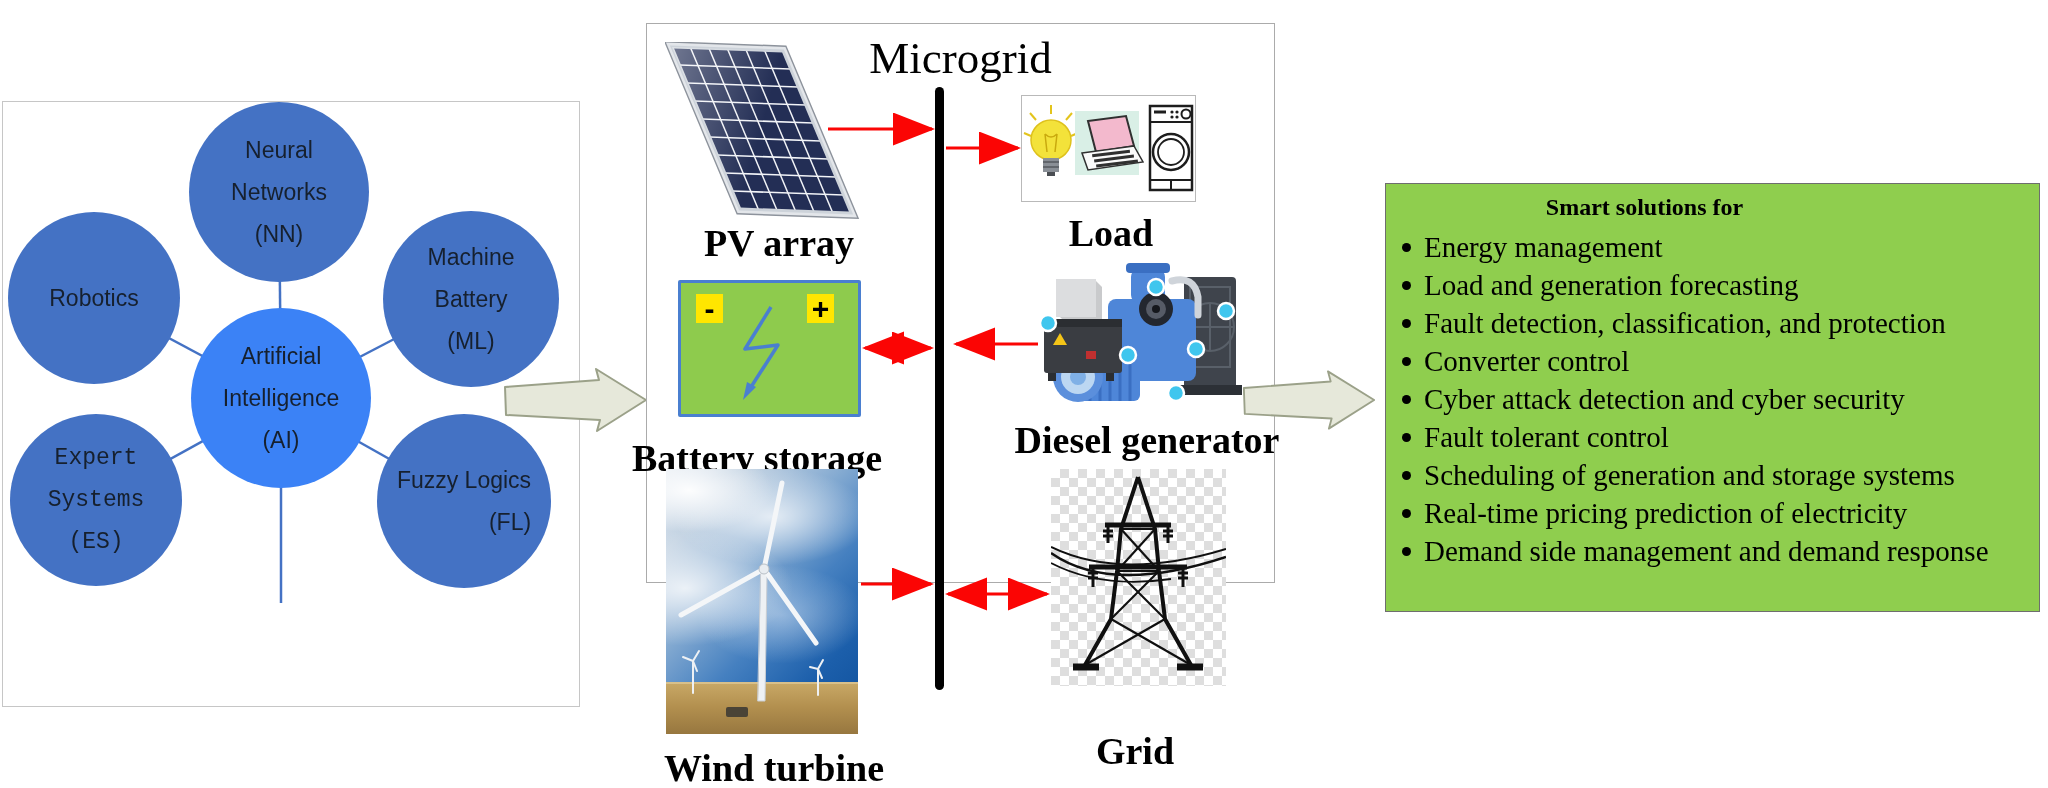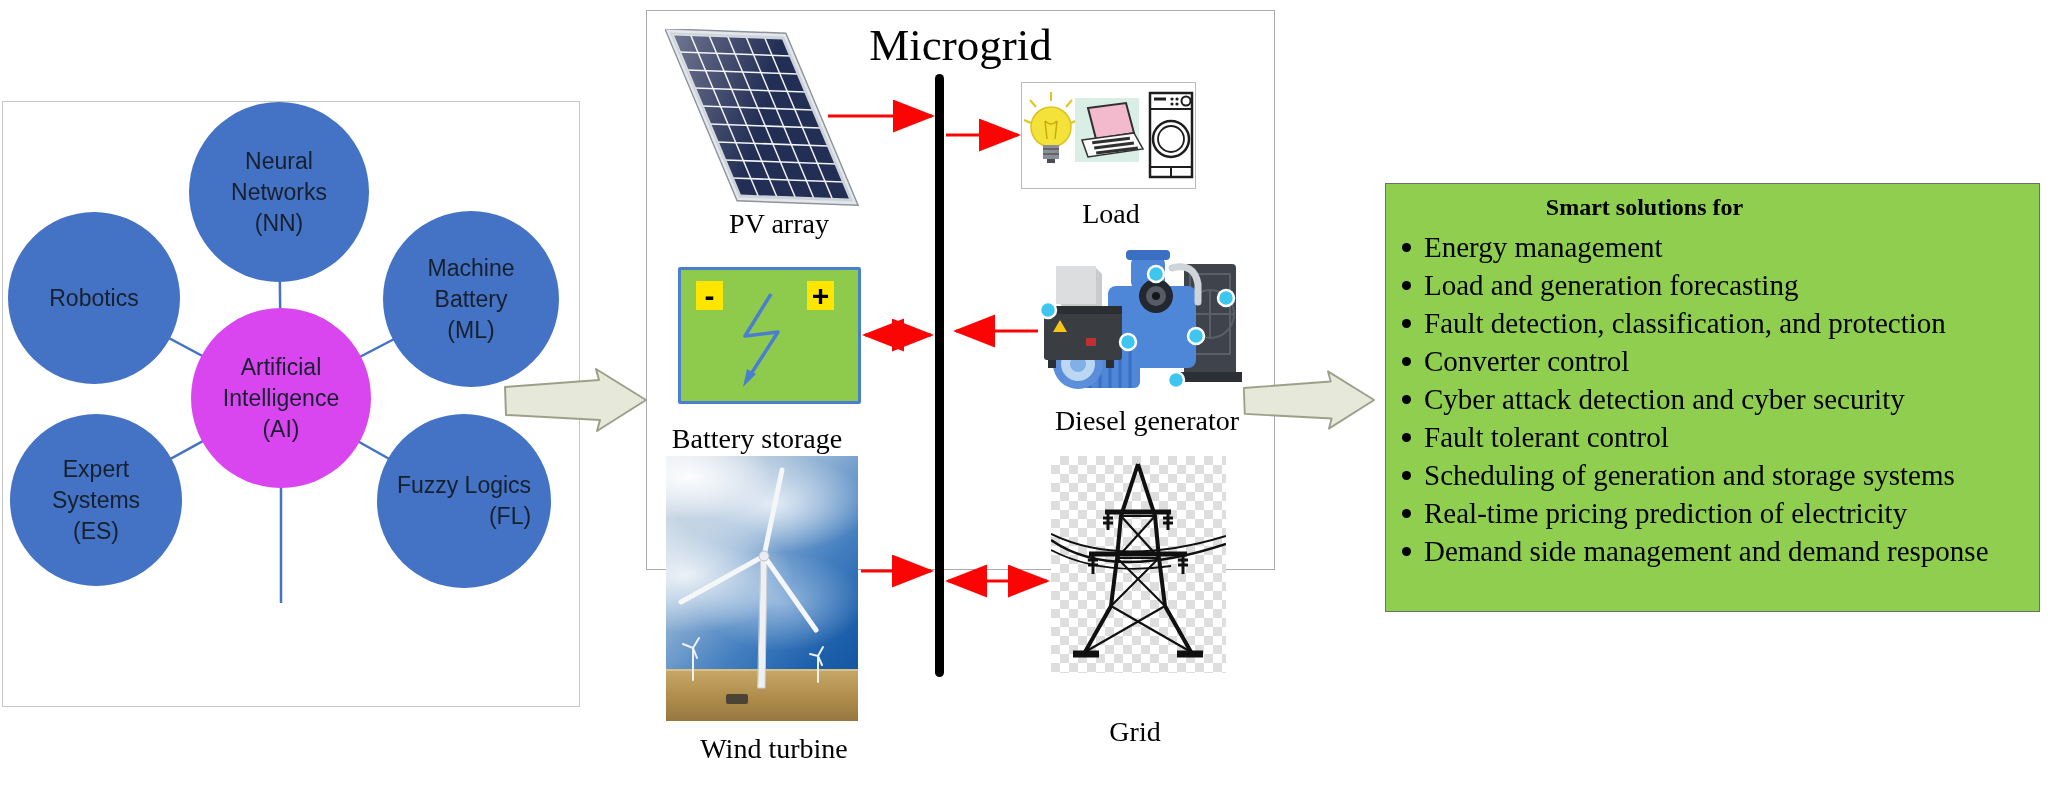--- a/index.html
+++ b/index.html
@@ -10,40 +10,40 @@
   }
 
   
   .ai-panel {
     position:absolute; left:2px; top:101px; width:578px; height:606px;
     background:#ffffff; border:1px solid #c6c6c6;
   }
   .ai-panel svg.connectors { position:absolute; left:0; top:0; }
   .circle {
     position:absolute; border-radius:50%; display:flex; align-items:center; justify-content:center;
-    text-align:center; font-family:"Liberation Sans", sans-serif; font-size:23px; line-height:31px;
+    text-align:center; font-family:"Liberation Sans", sans-serif; font-size:23px; line-height:42px;
     color:#16202e; white-space:pre-line;
   }
   .circle.blue { background:#4472c4; }
-  .circle.green { background:#d946ef; }
+  .circle.green { background:#3b82f6; }
 
   
   .block-arrow { position:absolute; }
 
   
   .mg-panel {
-    position:absolute; left:646px; top:10px; width:629px; height:560px;
+    position:absolute; left:646px; top:23px; width:629px; height:560px;
     background:#ffffff; border:1px solid #ababab;
   }
   .mg-title {
     position:absolute; left:0; top:8px; width:100%; text-align:center;
     font-size:45px; color:#000;
   }
   .mg-overlay { position:absolute; left:0; top:0; }
-  .mg-label { position:absolute; transform:translateX(-50%); font-size:28px; color:#000; white-space:nowrap; }
+  .mg-label { position:absolute; transform:translateX(-50%); font-size:38px; color:#000; white-space:nowrap;font-weight:bold; }
 
   .pv-wrap { position:absolute; left:18px; top:18px; width:210px; height:190px; }
 
   .load-box {
     position:absolute; left:374px; top:71px; width:175px; height:107px;
     background:#ffffff; border:1px solid #b9b9b9;
   }
 
   .battery-box {
     position:absolute; left:31px; top:256px; width:183px; height:137px;
@@ -118,21 +118,21 @@
       </g>
     </svg>
 
     <div class="circle blue" style="left:186px; top:0px;   width:180px; height:180px;"><span>Neural
 Networks
 (NN)</span></div>
     <div class="circle blue" style="left:5px;   top:110px; width:172px; height:172px;"><span>Robotics</span></div>
     <div class="circle blue" style="left:380px; top:109px; width:176px; height:176px;"><span>Machine
 Battery
 (ML)</span></div>
-    <div class="circle blue" style="left:7px;   top:312px; width:172px; height:172px;"><span>Expert
+    <div class="circle blue" style="left:7px;   top:312px; width:172px; height:172px;font-family:Liberation Mono, monospace;"><span>Expert
 Systems
 (ES)</span></div>
     <div class="circle blue" style="left:374px; top:312px; width:174px; height:174px;text-align:right;"><span>Fuzzy Logics
 (FL)</span></div>
     <div class="circle green" style="left:188px; top:206px; width:180px; height:180px;"><span>Artificial
 Intelligence
 (AI)</span></div>
   </div>
 
   <svg class="block-arrow" style="left:503px; top:367px;" width="145" height="66" viewBox="0 0 145 66">

